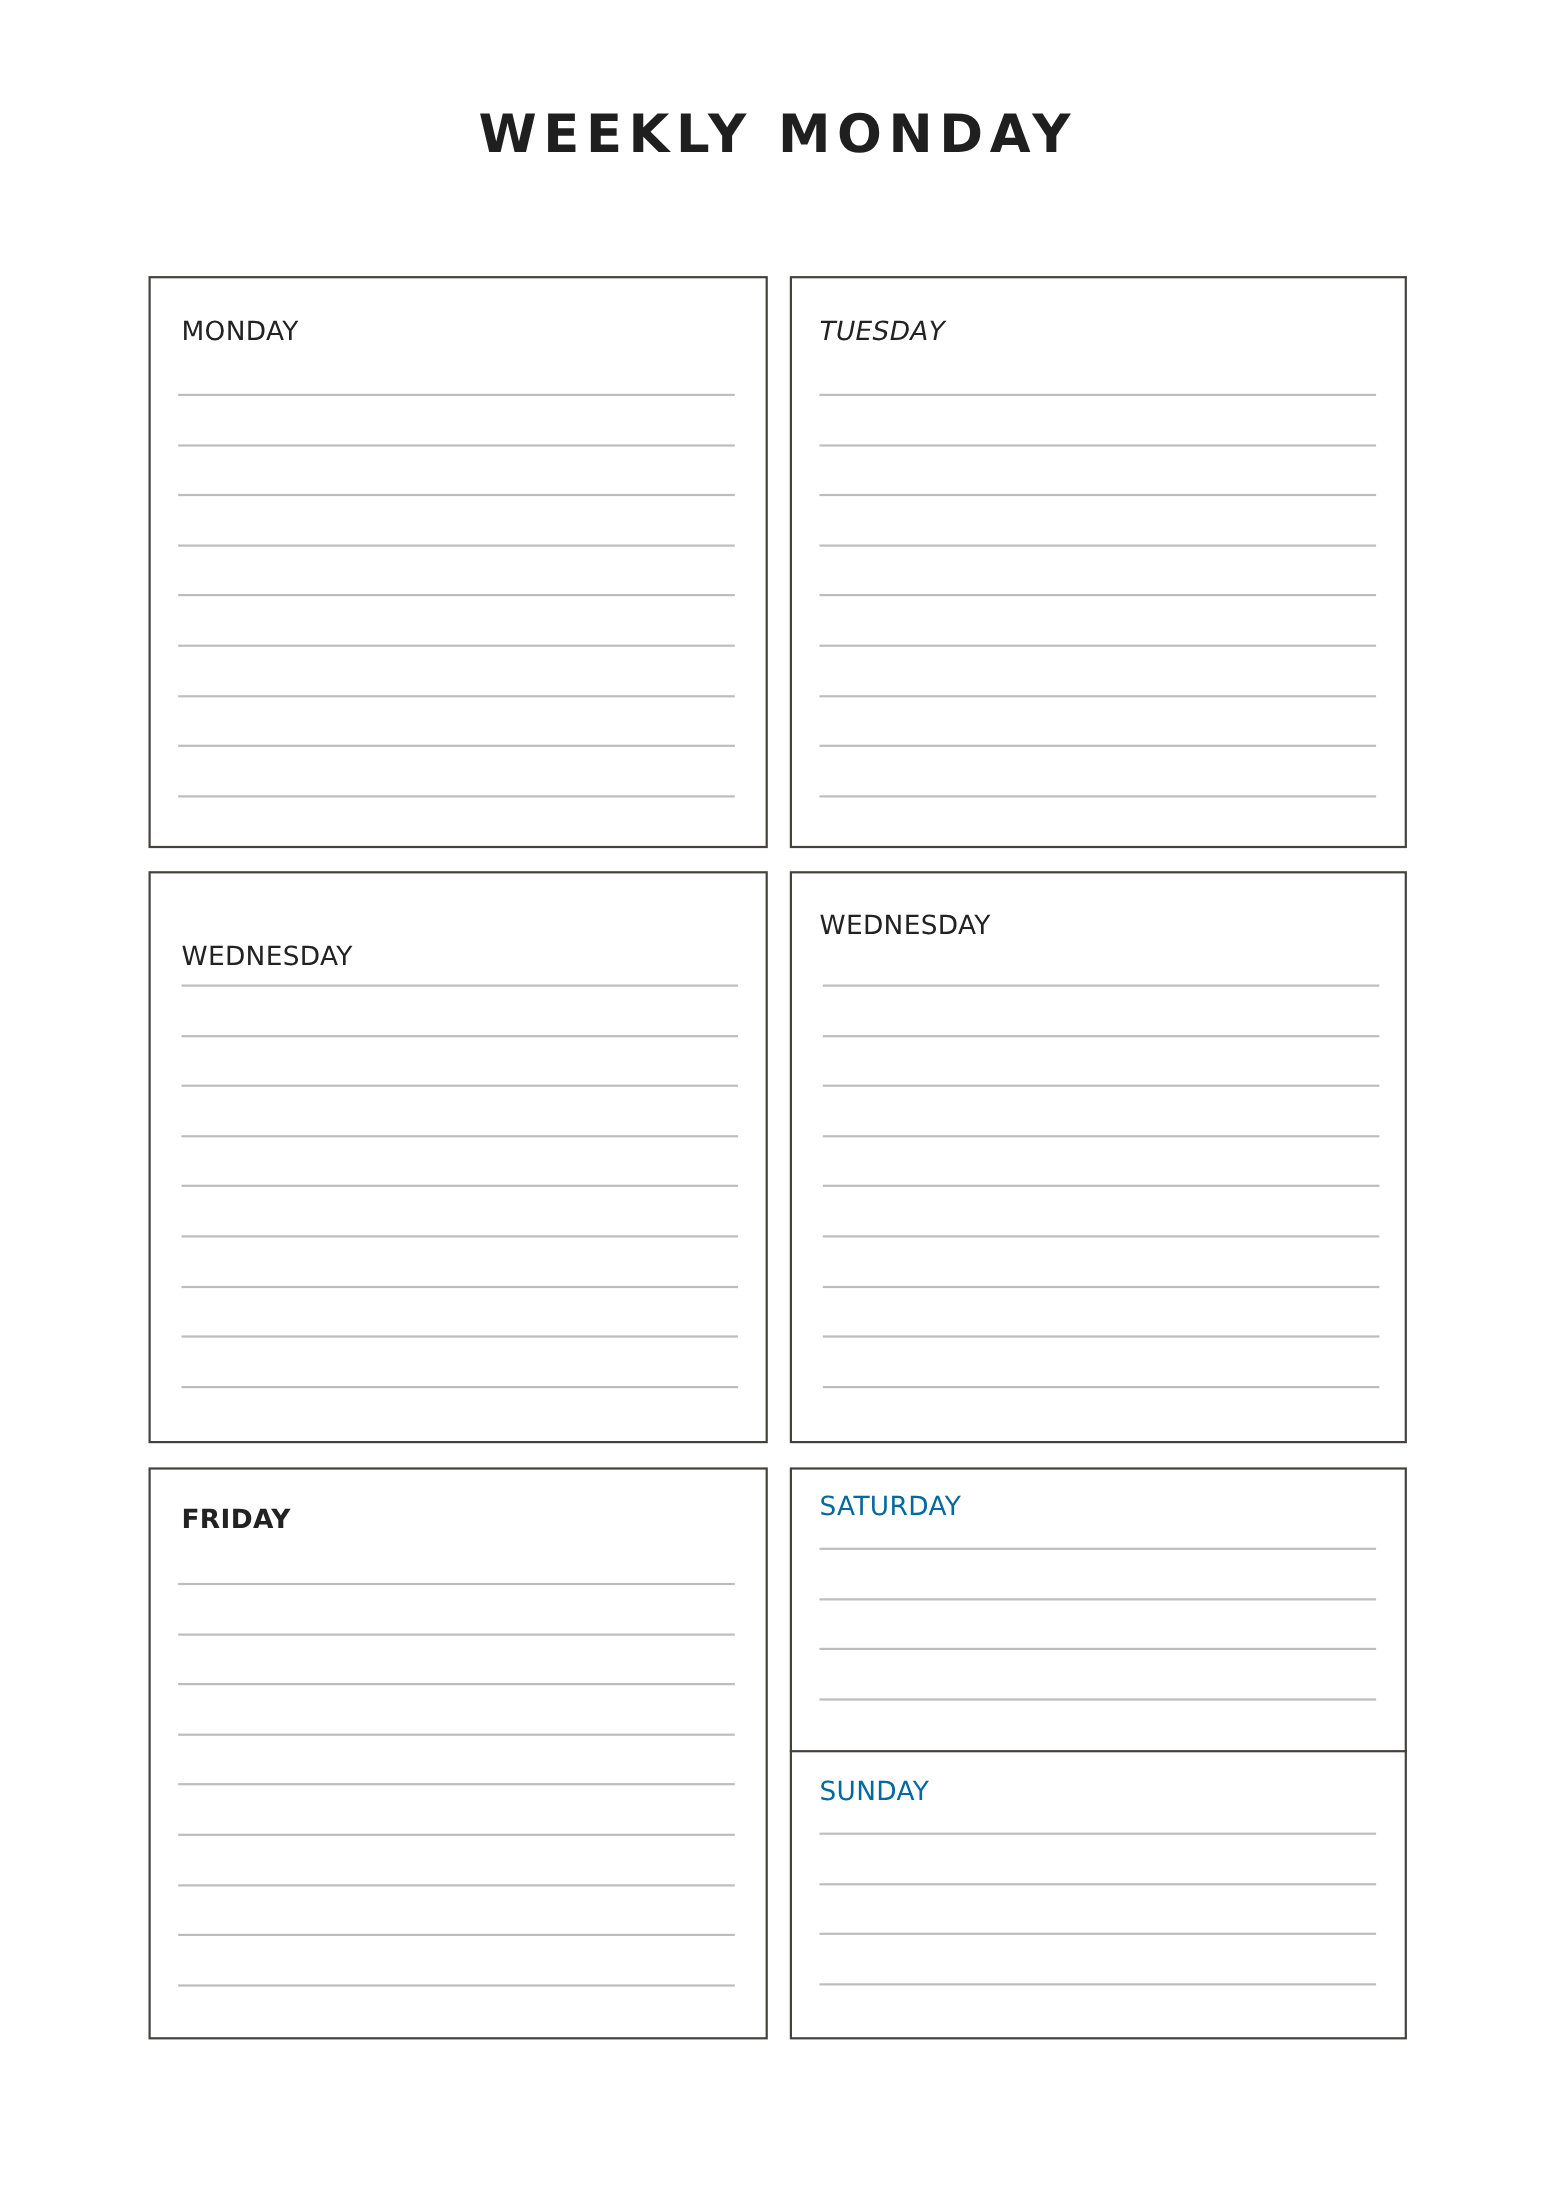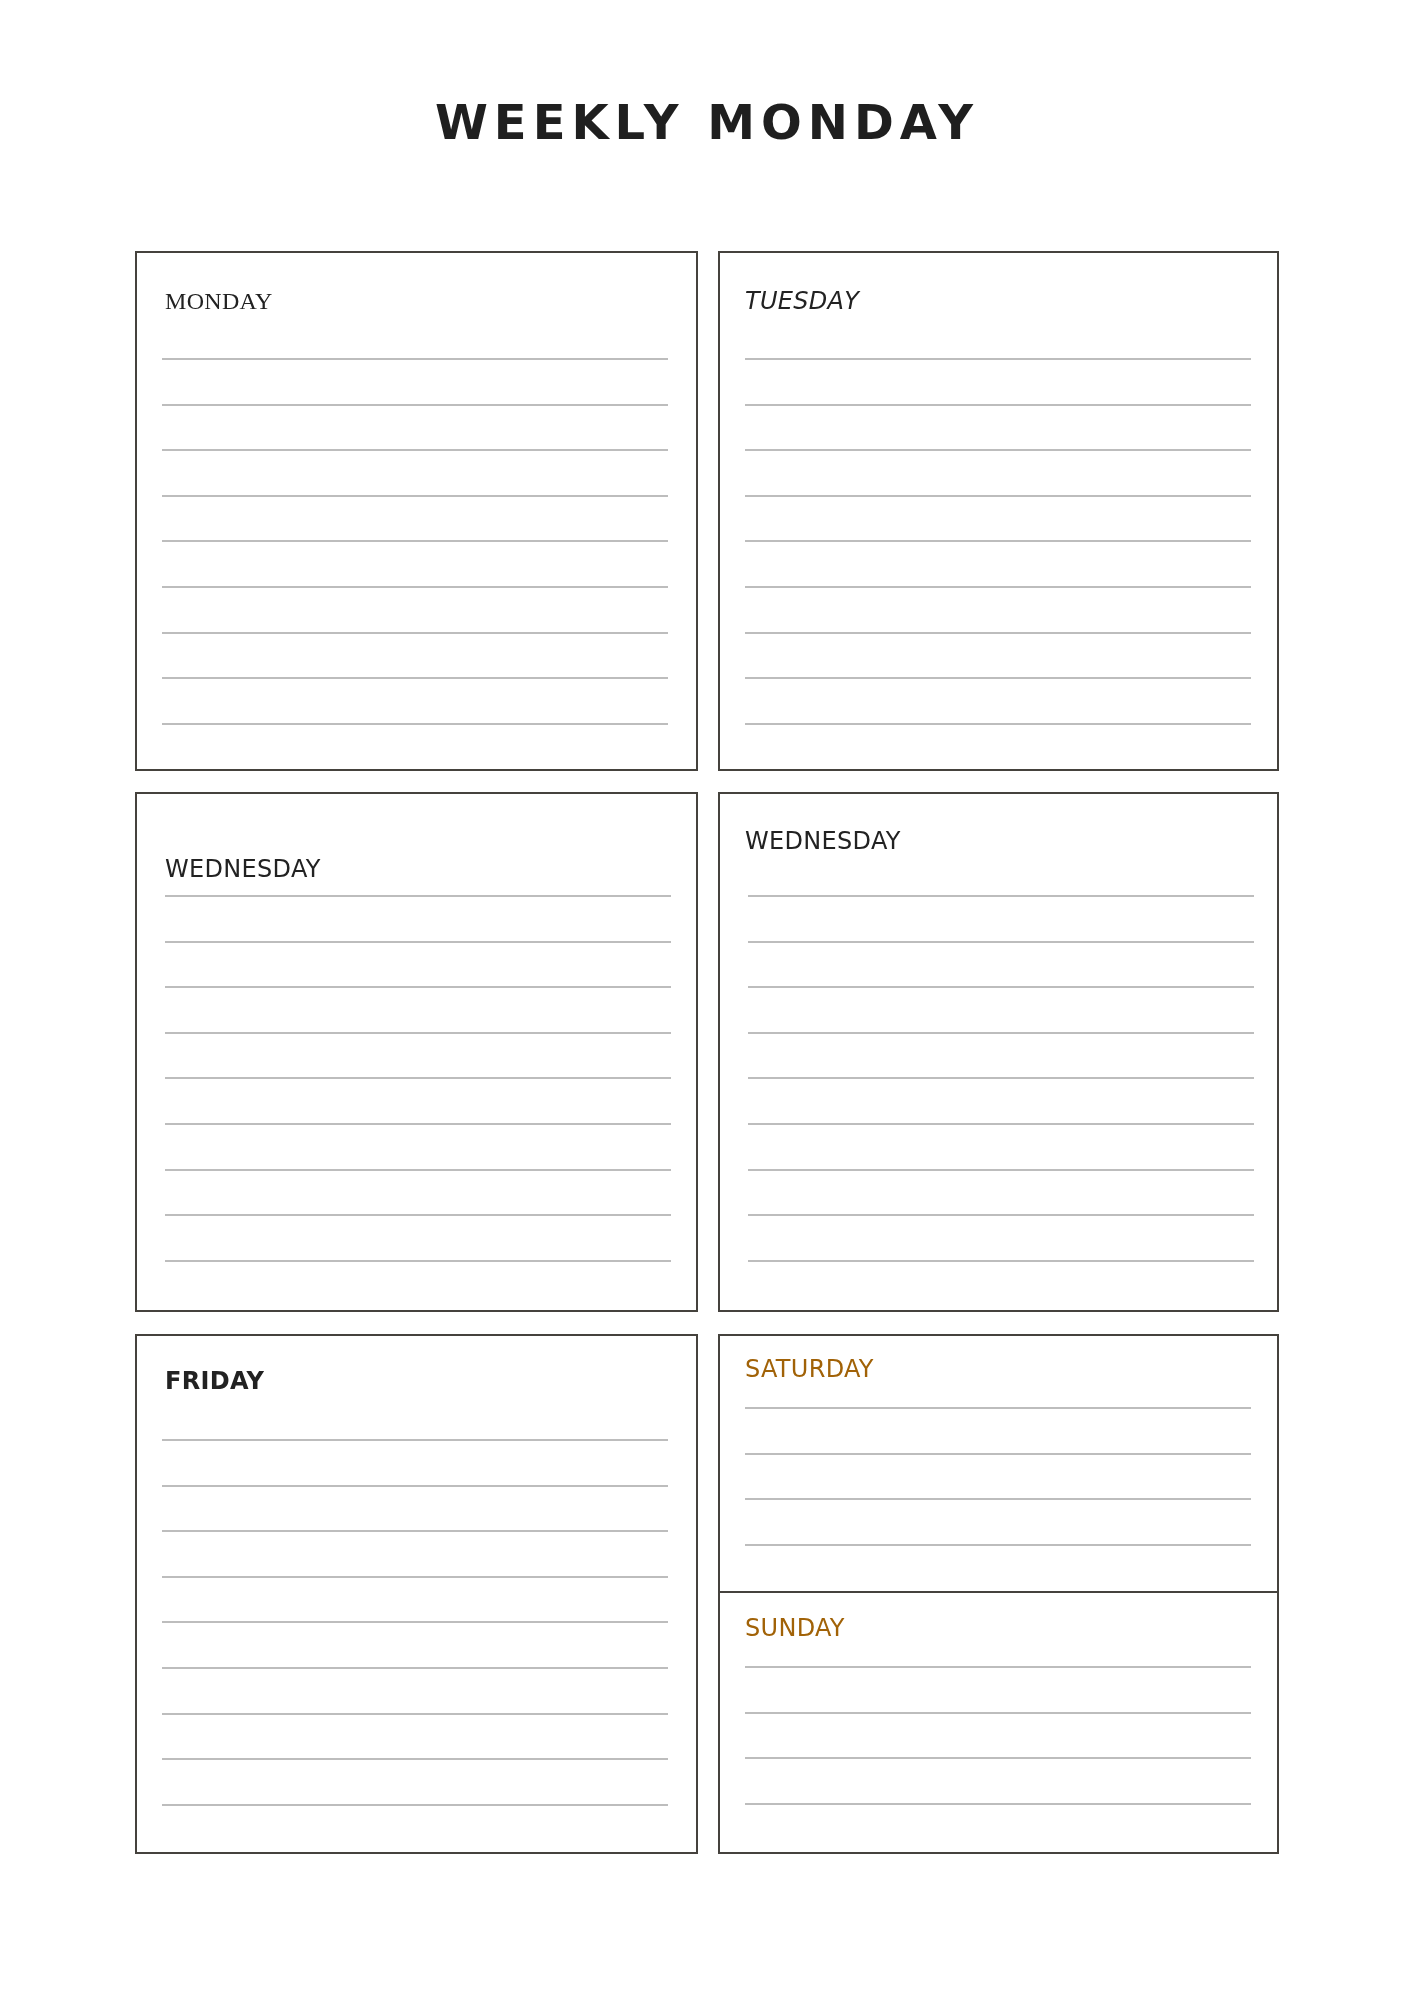--- a/index.html
+++ b/index.html
@@ -4,31 +4,31 @@
 <style>
   html, body { margin:0; padding:0; background:#ffffff; }
   body { width:1414px; height:2000px; position:relative; overflow:hidden;
          font-family:"Liberation Sans", "DejaVu Sans", sans-serif; }
   .title { position:absolute; left:0; width:1414px; top:92px; text-align:center;
            font-family:"DejaVu Sans", sans-serif; font-weight:bold; font-size:48px;
            letter-spacing:6px; color:#1f1f1f; line-height:60px; }
   .box { position:absolute; border:2px solid #45423d; box-sizing:border-box; background:#fff; }
   .day { position:absolute; font-family:"DejaVu Sans", sans-serif; font-size:24px;
          color:#222222; line-height:30px; letter-spacing:0.3px; }
-  .day.weekend { color:#a16207; }
+  .day.weekend { color:#0369a1; }
   .line { position:absolute; height:2px; background:#bdbdbd; }
   .divider { position:absolute; height:2px; background:#45423d; }
 </style>
 </head>
 <body>
 
 <div class="title">WEEKLY MONDAY</div>
 
 <div class="box" style="left:135px;top:251px;width:563px;height:520px;"></div>
-<div class="day" style="left:165px;top:286px;font-family:Liberation Serif, serif;">MONDAY</div>
+<div class="day" style="left:165px;top:286px;">MONDAY</div>
 <div></div>
 
 <div class="box" style="left:718px;top:251px;width:561px;height:520px;"></div>
 <div class="day" style="left:745px;top:286px;font-style:italic;">TUESDAY</div>
 <div></div>
 
 <div class="box" style="left:135px;top:792px;width:563px;height:520px;"></div>
 <div class="day" style="left:165px;top:854px;">WEDNESDAY</div>
 <div></div>
 

